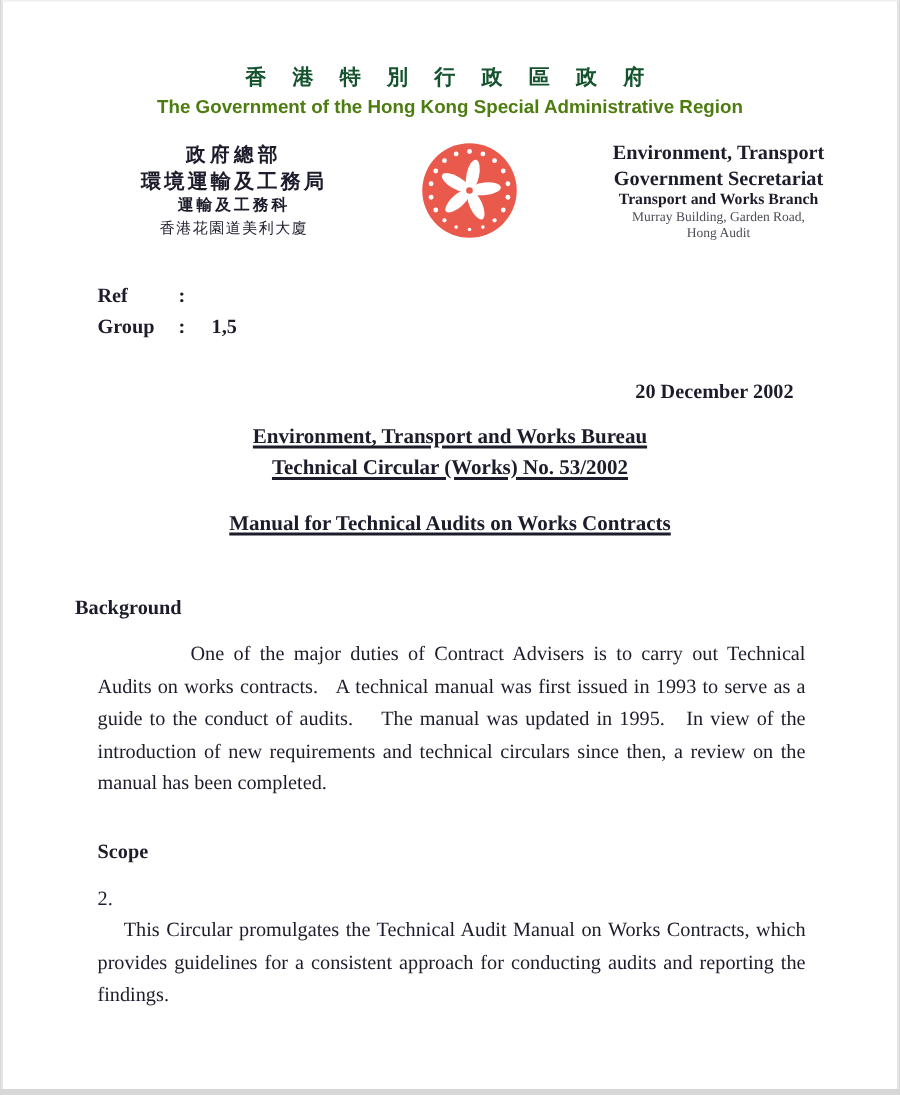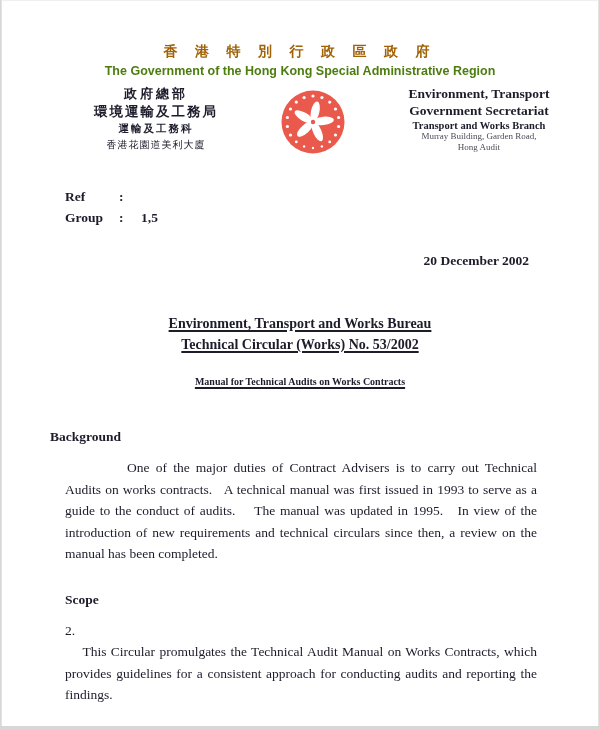--- a/index.html
+++ b/index.html
@@ -19,35 +19,35 @@
     border-top: 1px solid #efefef;
     color: #1c1c2b;
   }
   
   .cn-title {
     margin-top: 42px;
     text-align: center;
     font-size: 14px;
     font-weight: bold;
     letter-spacing: 7px;
-    color: #a16207;
+    color: #14532d;
   }
   .en-title {
     margin-top: 3px;
     text-align: center;
     font-family: "Liberation Sans", "DejaVu Sans", sans-serif;
     font-size: 12.5px;
     font-weight: bold;
     color: #4d7c0f;
   }
   .header-row {
     margin: 7px 18px 0 63px;
     display: flex;
     justify-content: space-between;
-    align-items: flex-start;
+    align-items: center;
     height: 84px;
   }
   .hdr-left {
     width: 182px;
     text-align: center;
     line-height: 1.4;
   }
   .hdr-left .l1 { font-size: 13px; font-weight: bold; letter-spacing: 3px; }
   .hdr-left .l2 { font-size: 13.5px; font-weight: bold; letter-spacing: 2px; }
   .hdr-left .l3 { font-size: 10.5px; font-weight: bold; letter-spacing: 2px; }
@@ -69,32 +69,32 @@
   }
   .ref-row { display: grid; grid-template-columns: 54px 22px auto; }
   
   .date-line {
     margin: 25px 69px 0 0;
     text-align: right;
     font-size: 13.5px;
     font-weight: bold;
   }
   
-  .title-block { margin-top: 44px; text-align: center; }
+  .title-block { margin-top: 12px; text-align: center; }
   .doc-title {
     font-size: 14px;
     font-weight: bold;
     text-decoration: underline;
     text-decoration-thickness: 1.5px;
     text-underline-offset: 2px;
     line-height: 21px;
   }
   .doc-subject {
     margin-top: 16px;
-    font-size: 10px;
+    font-size: 14px;
     font-weight: bold;
     text-decoration: underline;
     text-decoration-thickness: 1.5px;
     text-underline-offset: 2px;
     line-height: 21px;
   }
   
   .section-heading {
     margin: 0 61px 0 63px;
     font-size: 13.5px;

